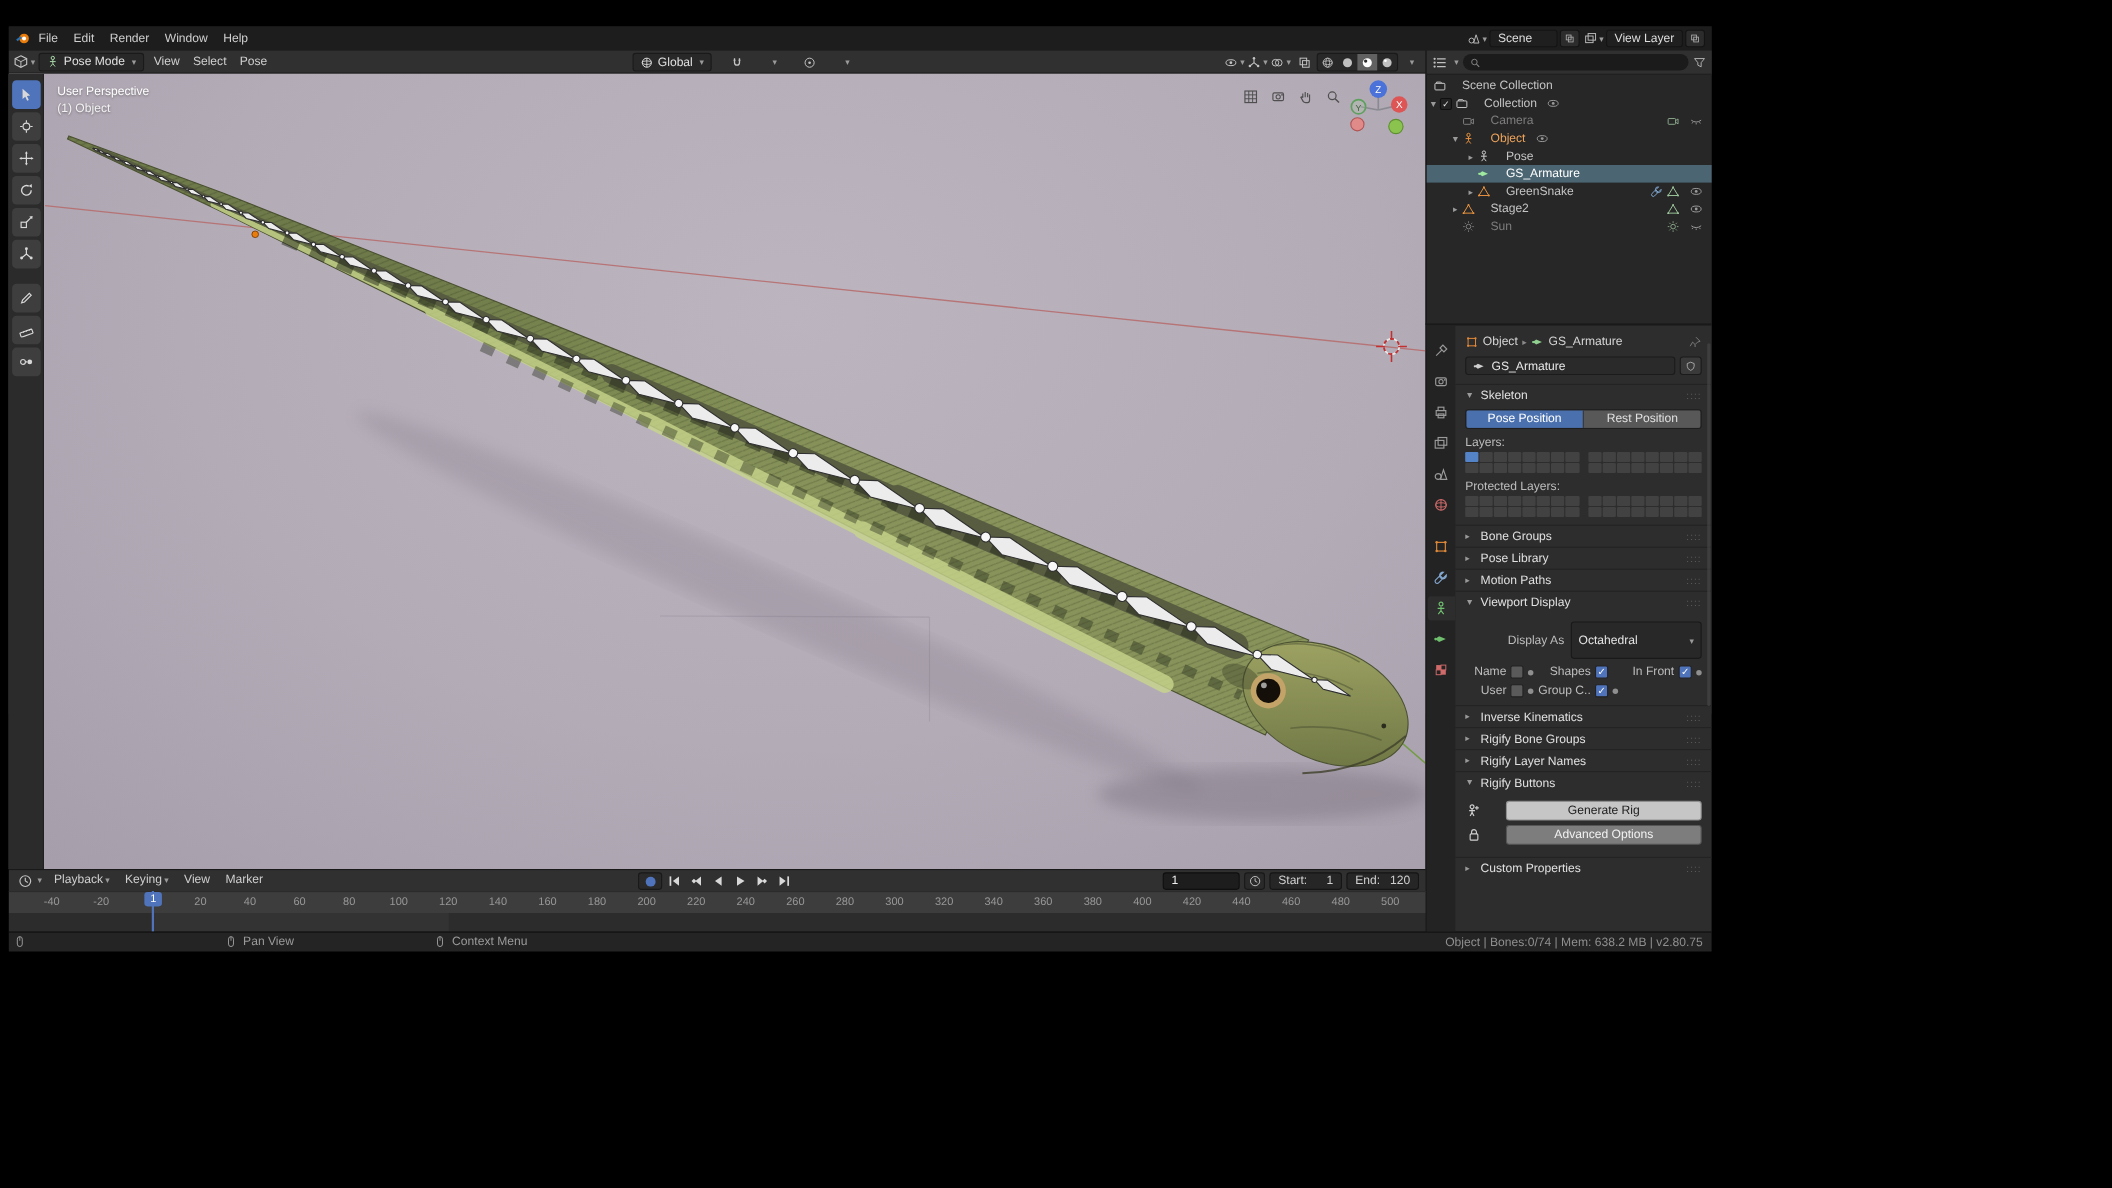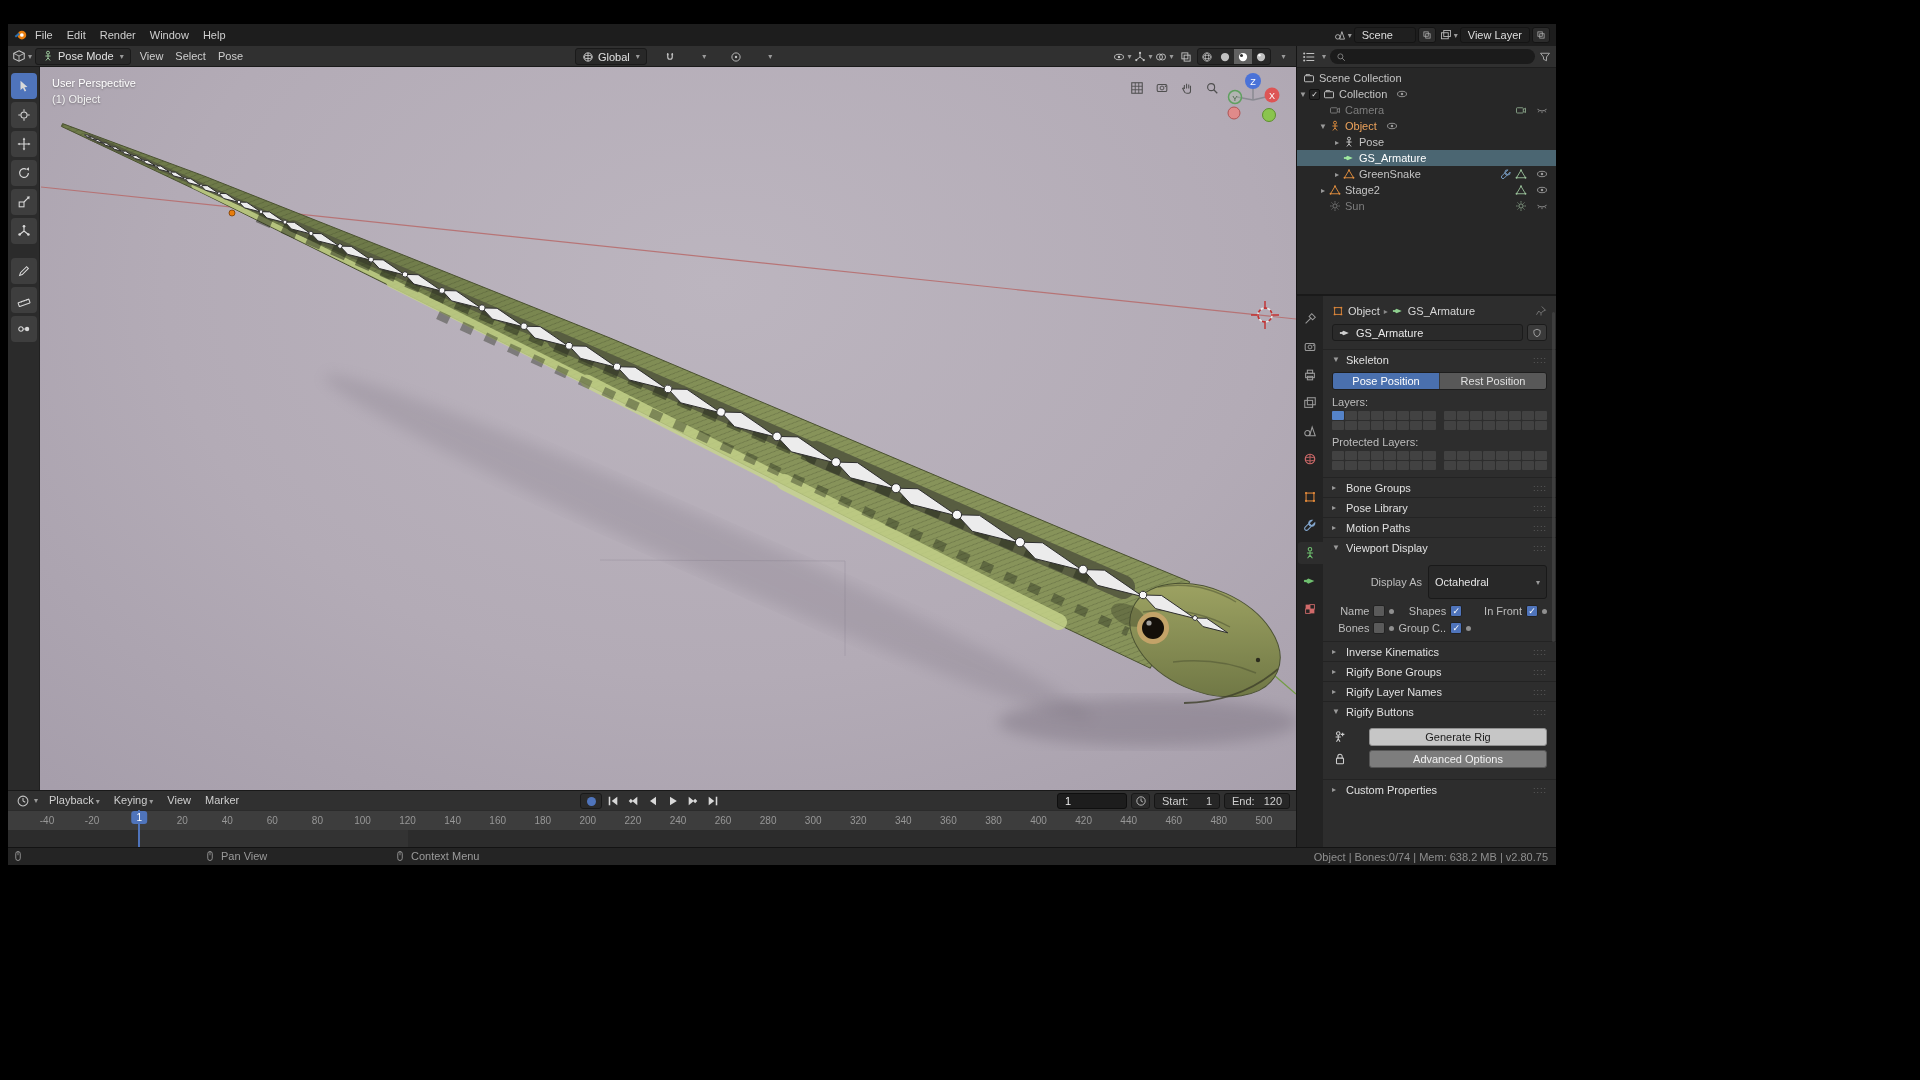--- a/index.html
+++ b/index.html
@@ -45,21 +45,21 @@
 .vp-overlay{position:absolute;left:44px;top:8px;color:#ffffff;text-shadow:0 1px 2px rgba(40,40,40,.45);line-height:16px}
 .vp-overlay .l2{color:#f2f2f2}
 .vp-nav{position:absolute;top:11px;width:20px;height:20px;color:#4f4f4f;display:flex;align-items:center;justify-content:center}
 #gizmo{position:absolute;left:1213px;top:1px}
 
 .outliner{position:absolute;left:1288px;top:22px;width:260px;height:250px;background:#272727;border-left:1px solid #151515;border-bottom:2px solid #191919}
 .ol-header{height:22px;background:#303030;display:flex;align-items:center;gap:4px;padding:0 5px;border-bottom:1px solid #1e1e1e}
 .ol-search{flex:1;height:15px;background:#1b1b1b;border-radius:8px;display:flex;align-items:center;gap:4px;padding:0 6px;color:#8a8a8a}
 .ol-body{padding-top:2px}
 .ol-row{height:16px;display:flex;align-items:center;padding-right:5px;color:#c4c4c4;position:relative}
-.ol-row .lbl{margin-left:4px;white-space:nowrap}
+.ol-row .lbl{margin-left:14px;white-space:nowrap}
 .ol-row.muted,.ol-row.muted .lbl{color:#7d7d7d}
 .ol-row.sel-orange .lbl{color:#eda35c}
 .ol-row.active-row{background:#4b6672;color:#fff}
 .ol-chev{width:12px;font-size:8px;color:#9a9a9a;text-align:center;flex:0 0 12px}
 .ol-ind{flex:0 0 auto}
 .ol-cb{width:11px;height:11px;background:#232323;border:1px solid #101010;border-radius:2px;color:#e8e8e8;font-size:8px;line-height:10px;text-align:center;margin-right:3px}
 .ol-mid{margin-left:auto;display:flex;gap:3px;align-items:center}
 .ol-eye{width:18px;display:flex;justify-content:center;color:#9a9a9a;margin-left:6px}
 
 .props{position:absolute;left:1288px;top:272px;width:260px;height:551px;background:#2d2d2d;border-left:1px solid #151515;display:flex}
@@ -1077,21 +1077,21 @@
                 <span class="tl">Shapes</span>
                 <span class="cb checked">✓</span>
                 <span class="deco hide"></span>
               </div>
               <div class="vd-toggle">
                 <span class="tl">In Front</span>
                 <span class="cb checked">✓</span>
                 <span class="deco"></span>
               </div>
               <div class="vd-toggle">
-                <span class="tl">Bones</span>
+                <span class="tl">User</span>
                 <span class="cb"></span>
                 <span class="deco"></span>
               </div>
               <div class="vd-toggle">
                 <span class="tl">Group C..</span>
                 <span class="cb checked">✓</span>
                 <span class="deco"></span>
               </div>
             </div>
       </div>

